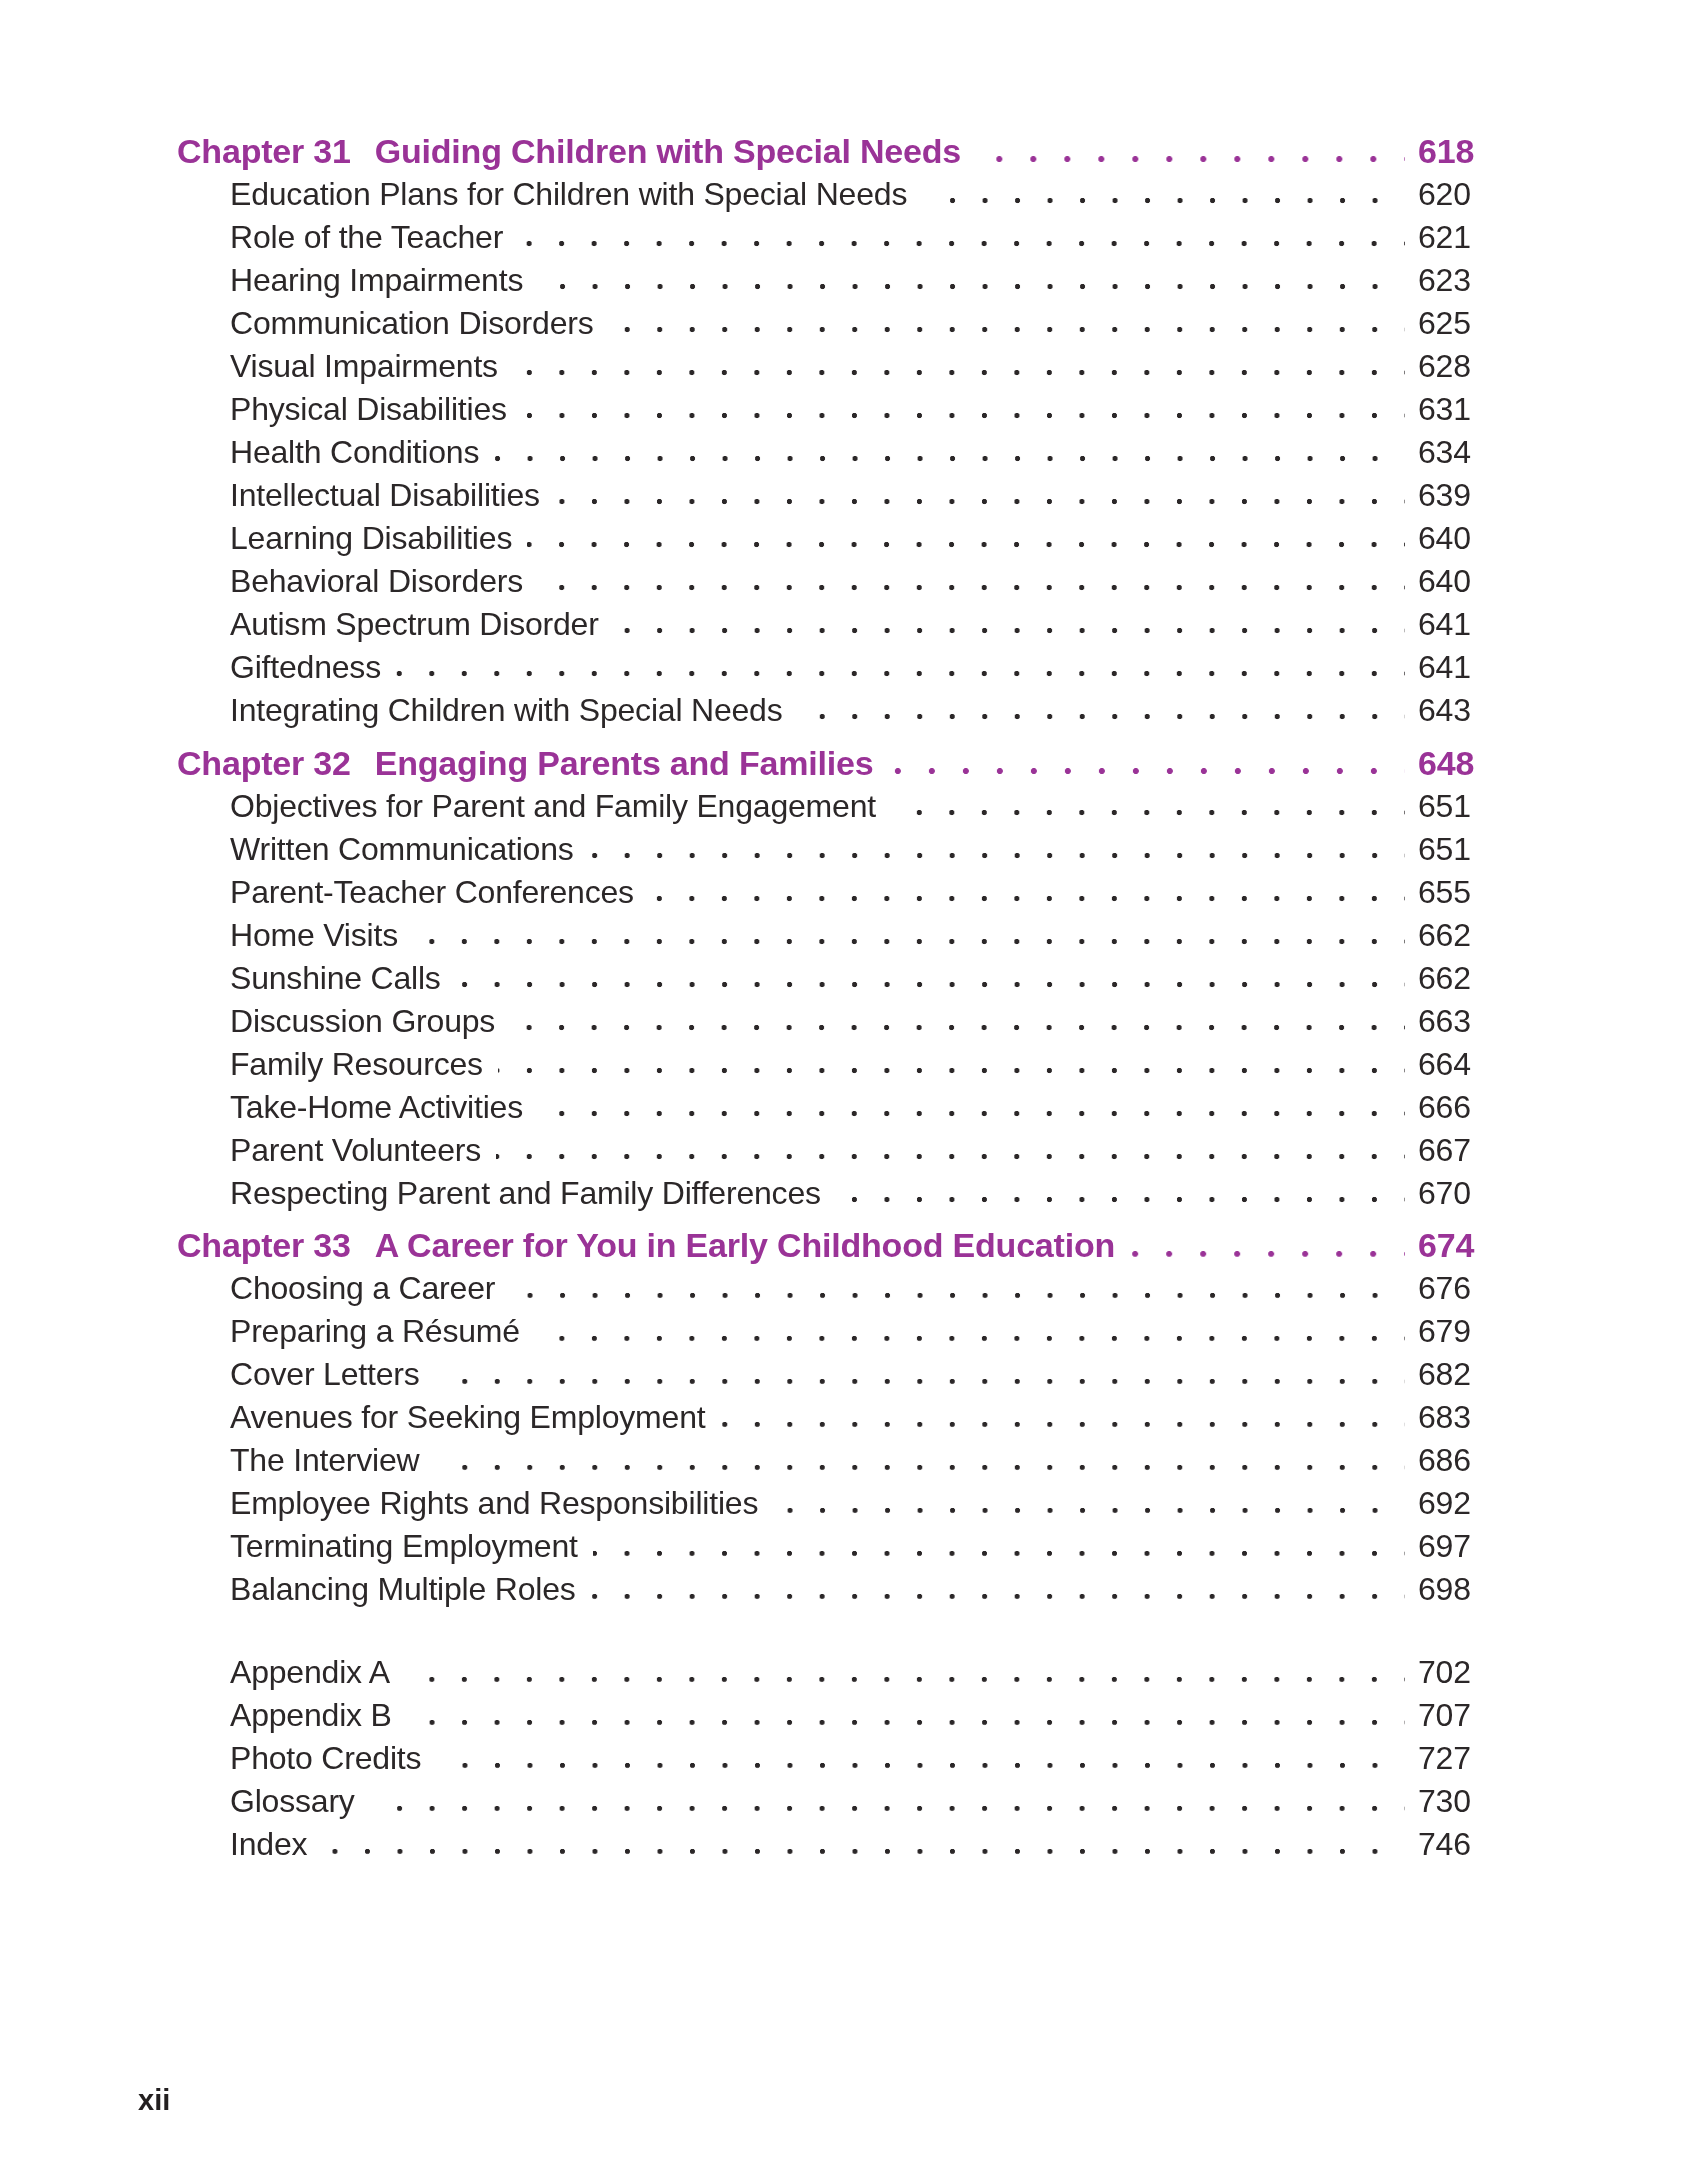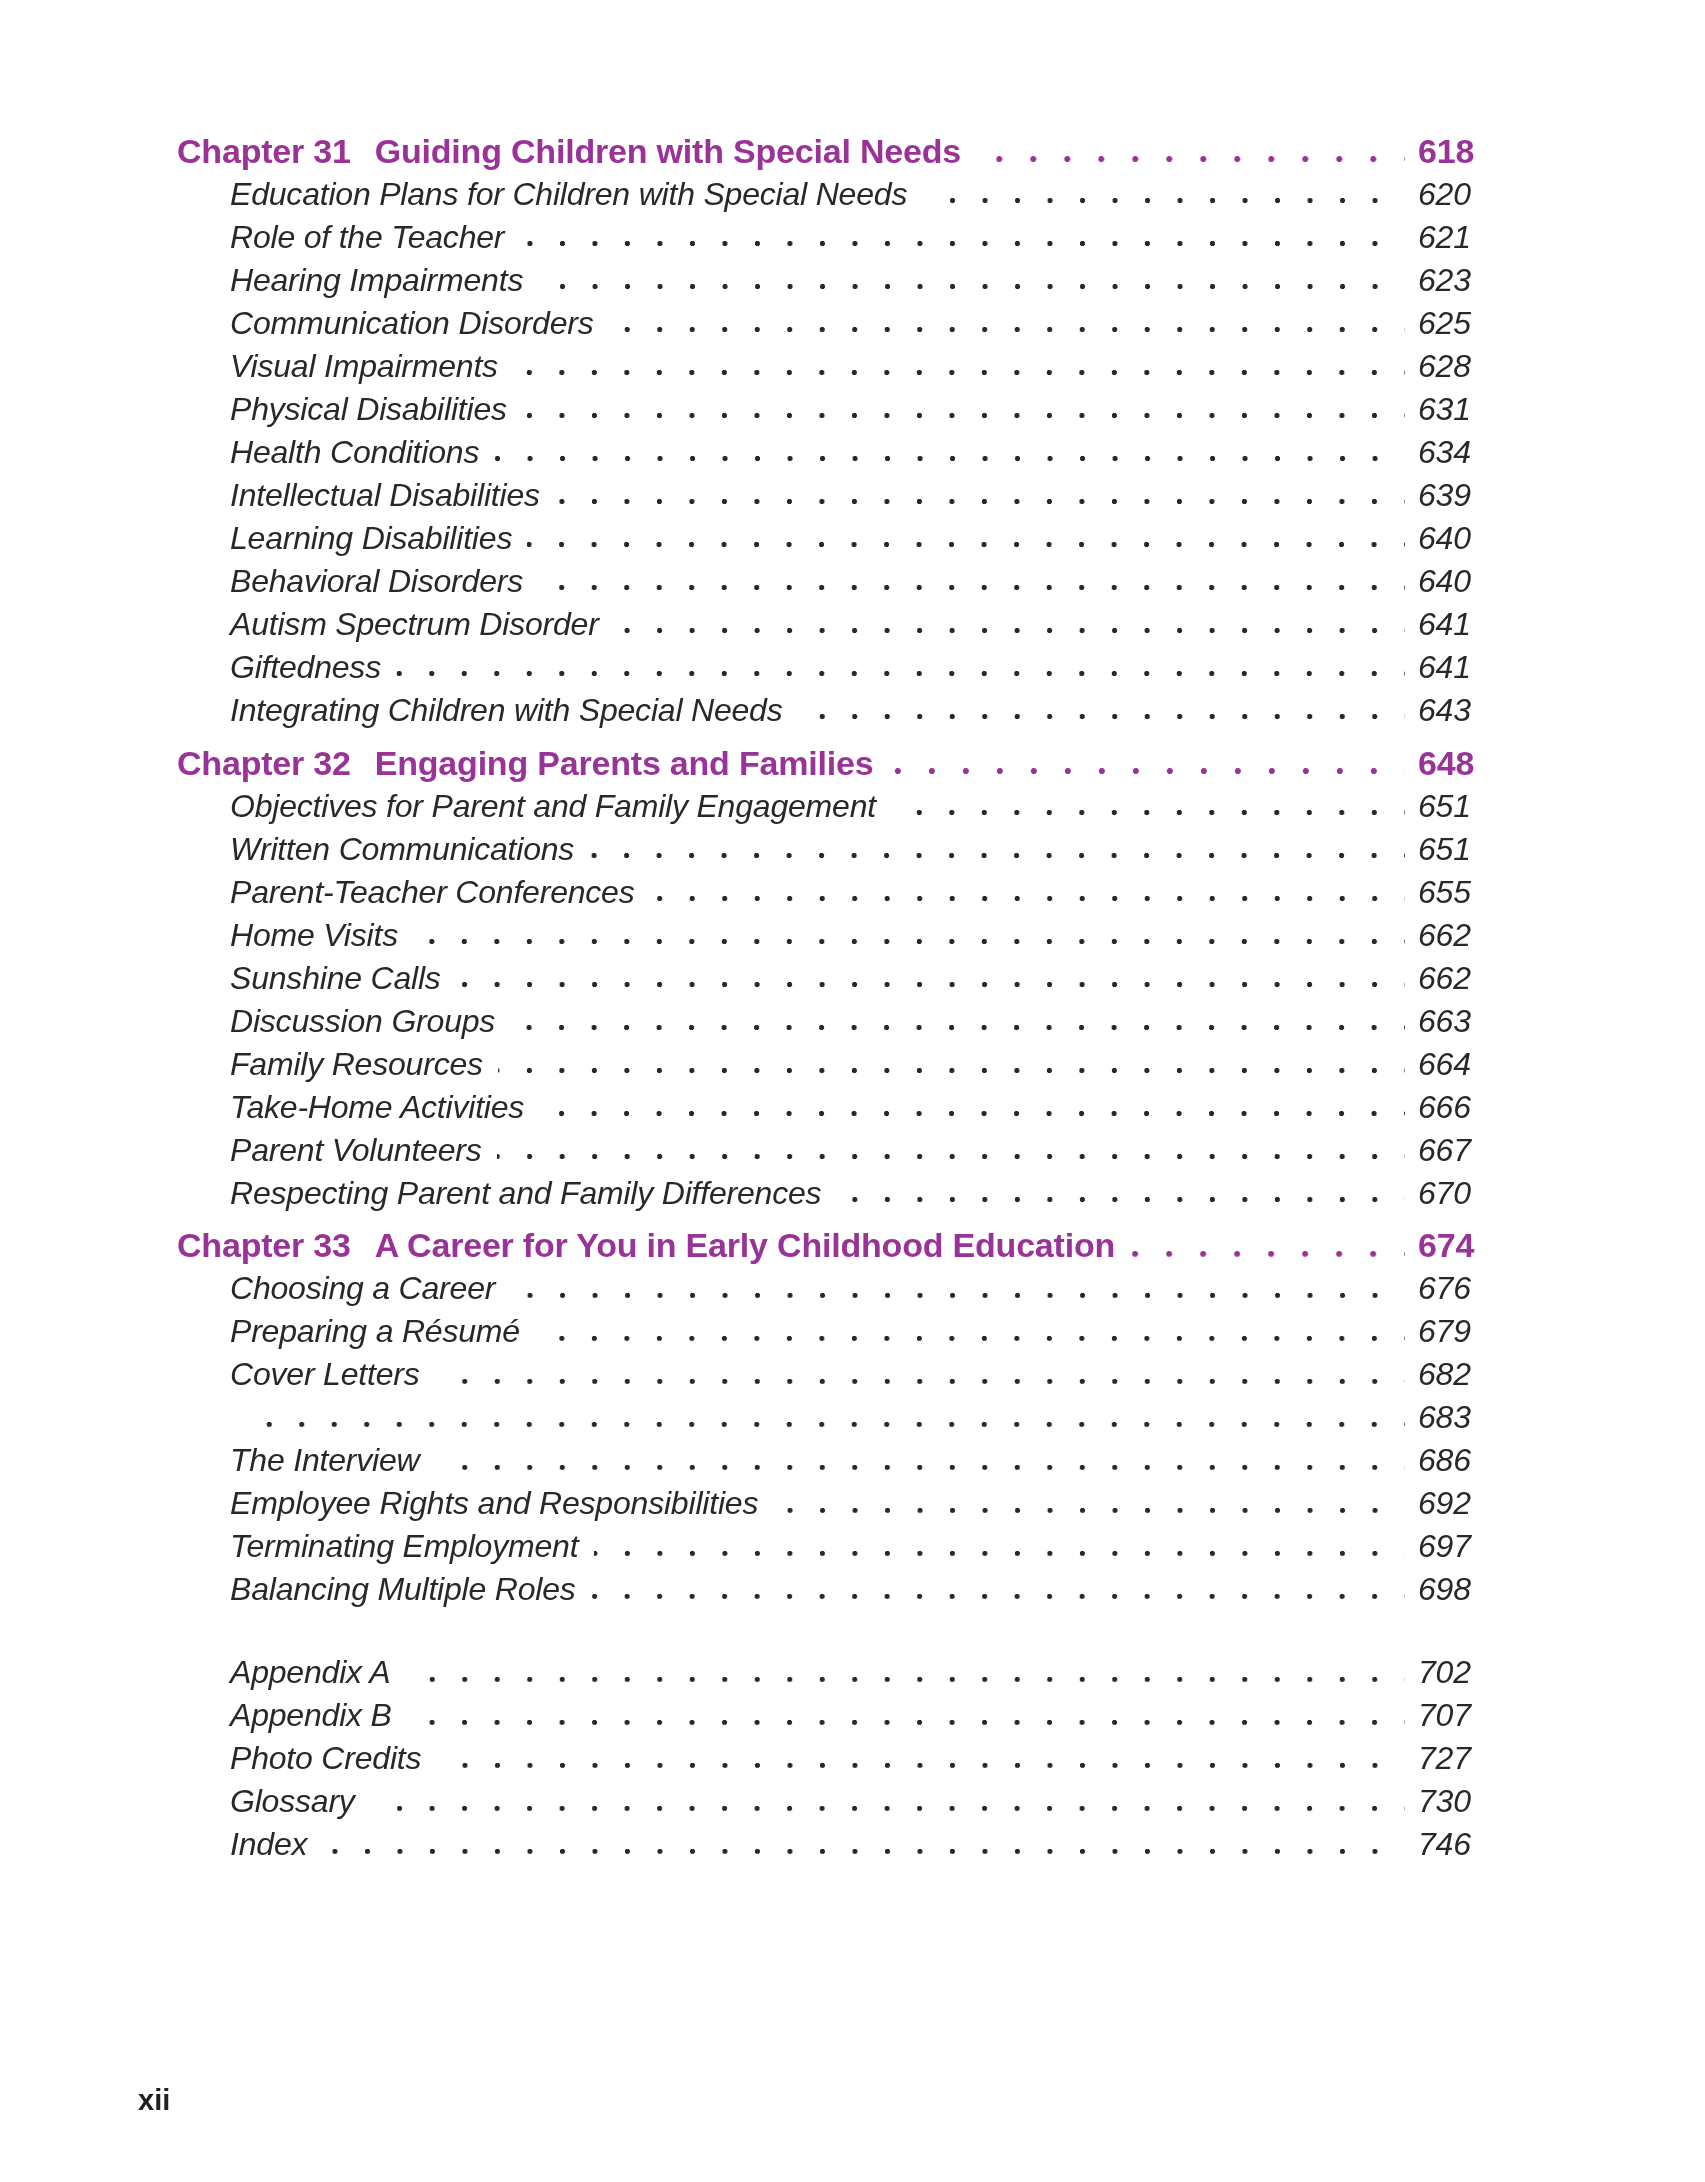--- a/index.html
+++ b/index.html
@@ -22,21 +22,21 @@
   }
   .row{
     display:flex;
     align-items:baseline;
     font-size:32px;
     line-height:43px;
     color:var(--ink);
     font-weight:400;
     letter-spacing:-0.2px;
   }
-  .row.entry{ padding-left:53px;font-style:italic; }
+  .row.entry{ padding-left:53px; }
   .row.heading{
     font-size:34px;
     font-weight:700;
     color:var(--accent);
   }
   .chap-label{ margin-right:24px; white-space:nowrap; }
   .chap-title{ white-space:nowrap; }
   .entry-title{ white-space:nowrap; }
   .dots{
     flex:1 1 auto;
@@ -251,20 +251,21 @@
     <span class="pagenum">679</span>
   </div>
 
   <div class="row entry">
     <span class="entry-title">Cover Letters</span>
     <span class="dots"></span>
     <span class="pagenum">682</span>
   </div>
 
   <div class="row entry">
+    <span class="entry-title">Avenues for Seeking Employment</span>
     <span class="dots"></span>
     <span class="pagenum">683</span>
   </div>
 
   <div class="row entry">
     <span class="entry-title">The Interview</span>
     <span class="dots"></span>
     <span class="pagenum">686</span>
   </div>
 

